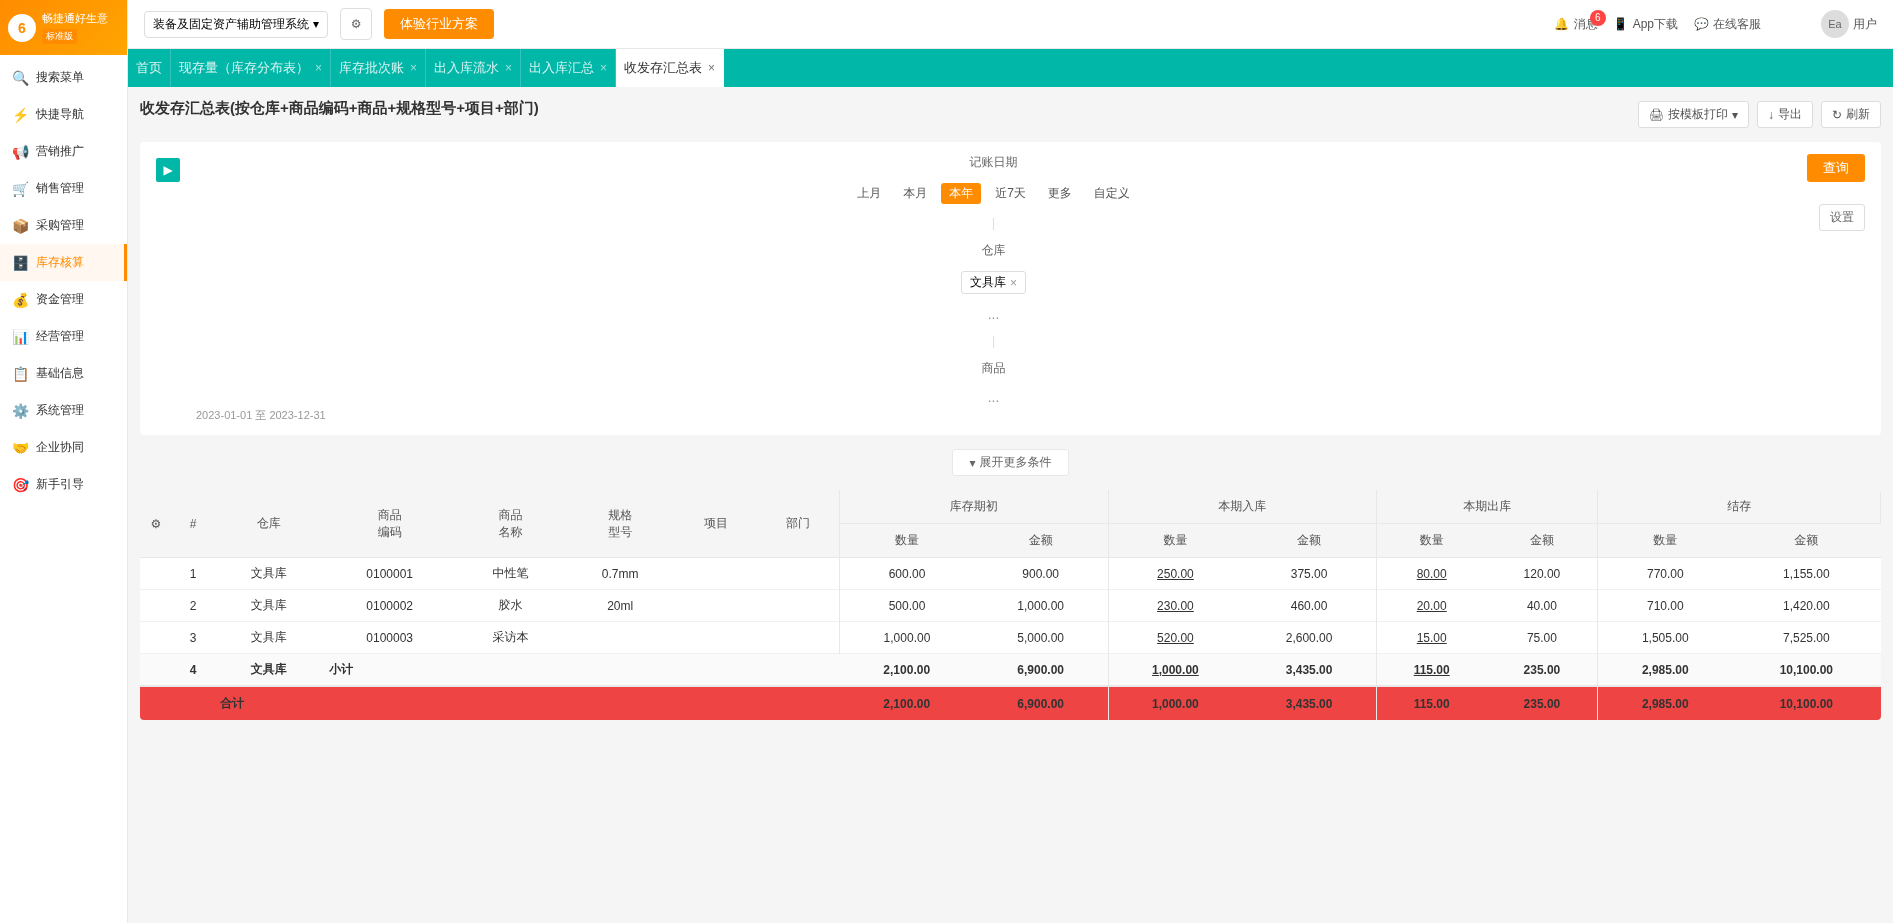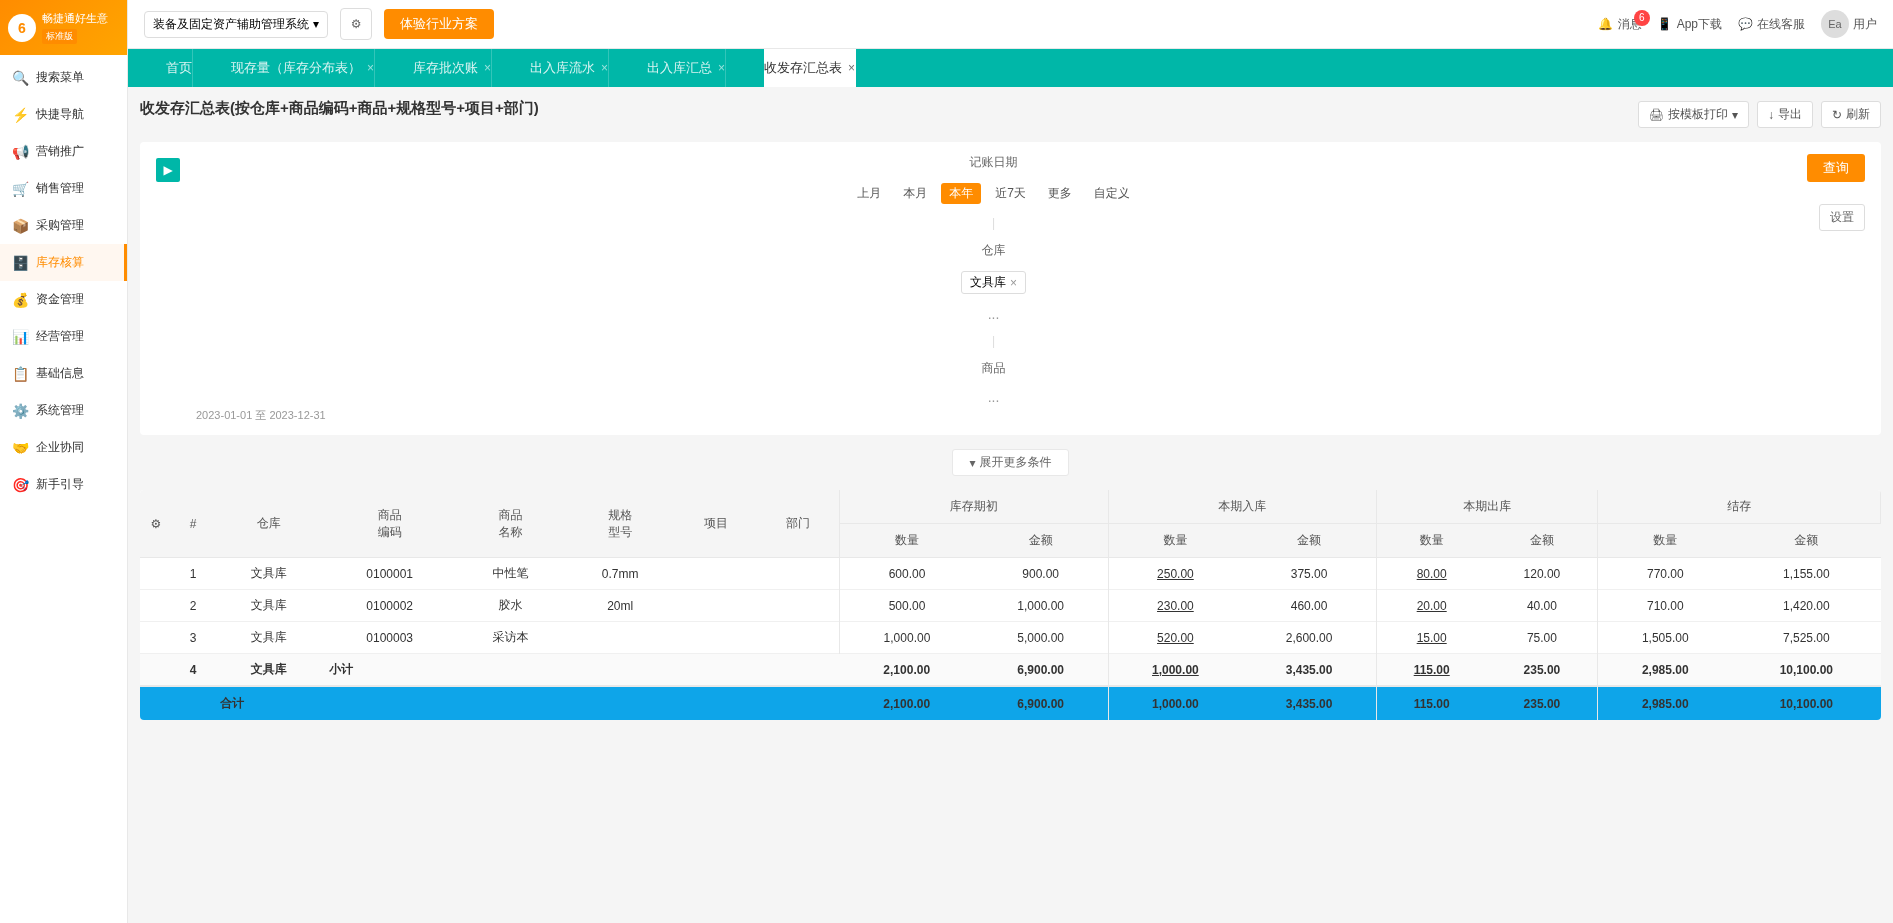--- a/index.html
+++ b/index.html
@@ -22,25 +22,25 @@
 
     
     .top-header { background: #fff; height: 49px; display: flex; align-items: center; justify-content: space-between; padding: 0 16px; border-bottom: 1px solid #e8e8e8; flex-shrink: 0; }
     .top-header-left { display: flex; align-items: center; gap: 12px; }
     .system-selector { display: flex; align-items: center; gap: 4px; border: 1px solid #ddd; padding: 4px 8px; border-radius: 4px; cursor: pointer; }
     .settings-btn { width: 32px; height: 32px; border: 1px solid #ddd; border-radius: 4px; display: flex; align-items: center; justify-content: center; cursor: pointer; color: #666; }
     .trial-btn { background: #ff8c00; color: #fff; border: none; padding: 6px 16px; border-radius: 4px; cursor: pointer; font-size: 13px; }
     .top-header-right { display: flex; align-items: center; gap: 16px; font-size: 12px; color: #555; }
     .notification-item { display: flex; align-items: center; gap: 4px; cursor: pointer; position: relative; }
     .badge { background: #ff4444; color: #fff; border-radius: 50%; width: 16px; height: 16px; font-size: 10px; display: flex; align-items: center; justify-content: center; position: absolute; top: -6px; right: -8px; }
-    .user-avatar { width: 28px; height: 28px; background: #ddd; border-radius: 50%; display: flex; align-items: center; justify-content: center; font-size: 11px; color: #666; }
+    .user-avatar { width: 28px; height: 28px; background: #ddd; border-radius: 50%; display: flex; align-items: center; justify-content: center; font-size: 11px; color: #666; margin-left: 44px; }
 
     
     .tab-bar { background: #00b7a8; display: flex; align-items: center; height: 38px; flex-shrink: 0; }
-    .tab-item { padding: 0 0; height: 38px; display: flex; align-items: center; gap: 6px; cursor: pointer; color: rgba(255,255,255,0.85); font-size: 13px; border-right: 1px solid rgba(255,255,255,0.2); margin-left: 38px; }
+    .tab-item { padding: 0 8px; height: 38px; display: flex; align-items: center; gap: 6px; cursor: pointer; color: rgba(255,255,255,0.85); font-size: 13px; border-right: 1px solid rgba(255,255,255,0.2); }
     .tab-item.active { background: #fff; color: #333; }
     .tab-item .tab-close { font-size: 12px; color: inherit; opacity: 0.7; cursor: pointer; }
 
     
     .page-content { flex: 1; overflow-y: auto; background: #f5f5f5; padding: 12px; }
     .page-title { font-size: 15px; font-weight: bold; color: #333; margin-bottom: 12px; }
 
     
     .filter-card { background: #fff; border-radius: 4px; padding: 12px 16px; margin-bottom: 8px; display: flex; align-items: flex-start; gap: 16px; }
     .filter-expand-btn { width: 24px; height: 24px; background: #00b7a8; border-radius: 2px; display: flex; align-items: center; justify-content: center; color: #fff; cursor: pointer; flex-shrink: 0; margin-top: 4px; }
@@ -69,21 +69,21 @@
     table { width: 100%; border-collapse: collapse; font-size: 12px; }
     thead tr { background: #f5f5f5; }
     thead th { padding: 8px 6px; text-align: center; color: #555; font-weight: normal; border-bottom: 1px solid #e8e8e8; white-space: nowrap; }
     tbody tr { border-bottom: 1px solid #f0f0f0; }
     tbody td { padding: 7px 6px; text-align: center; color: #333; white-space: nowrap; }
     tbody tr.subtotal { font-weight: bold; background: #fafafa; }
     .underline-link { text-decoration: underline; color: #333; cursor: pointer; }
     .settings-col { width: 32px; }
 
     
-    .table-footer { background: #0ea5e9; border-top: 2px solid #e8e8e8; }
+    .table-footer { background: #ef4444; border-top: 2px solid #e8e8e8; }
     .table-footer td { padding: 8px 6px; font-weight: bold; text-align: center; color: #333; }
 
     th.right-border { border-right: 1px solid #e8e8e8; }
     td.right-border { border-right: 1px solid #e8e8e8; }
 
     .col-group-header { text-align: center; border-bottom: 1px solid #e8e8e8; border-right: 1px solid #e8e8e8; }
     .subheader-row th { border-bottom: 1px solid #e8e8e8; }
 
     
     .page-header { display: flex; align-items: center; justify-content: space-between; margin-bottom: 12px; }

